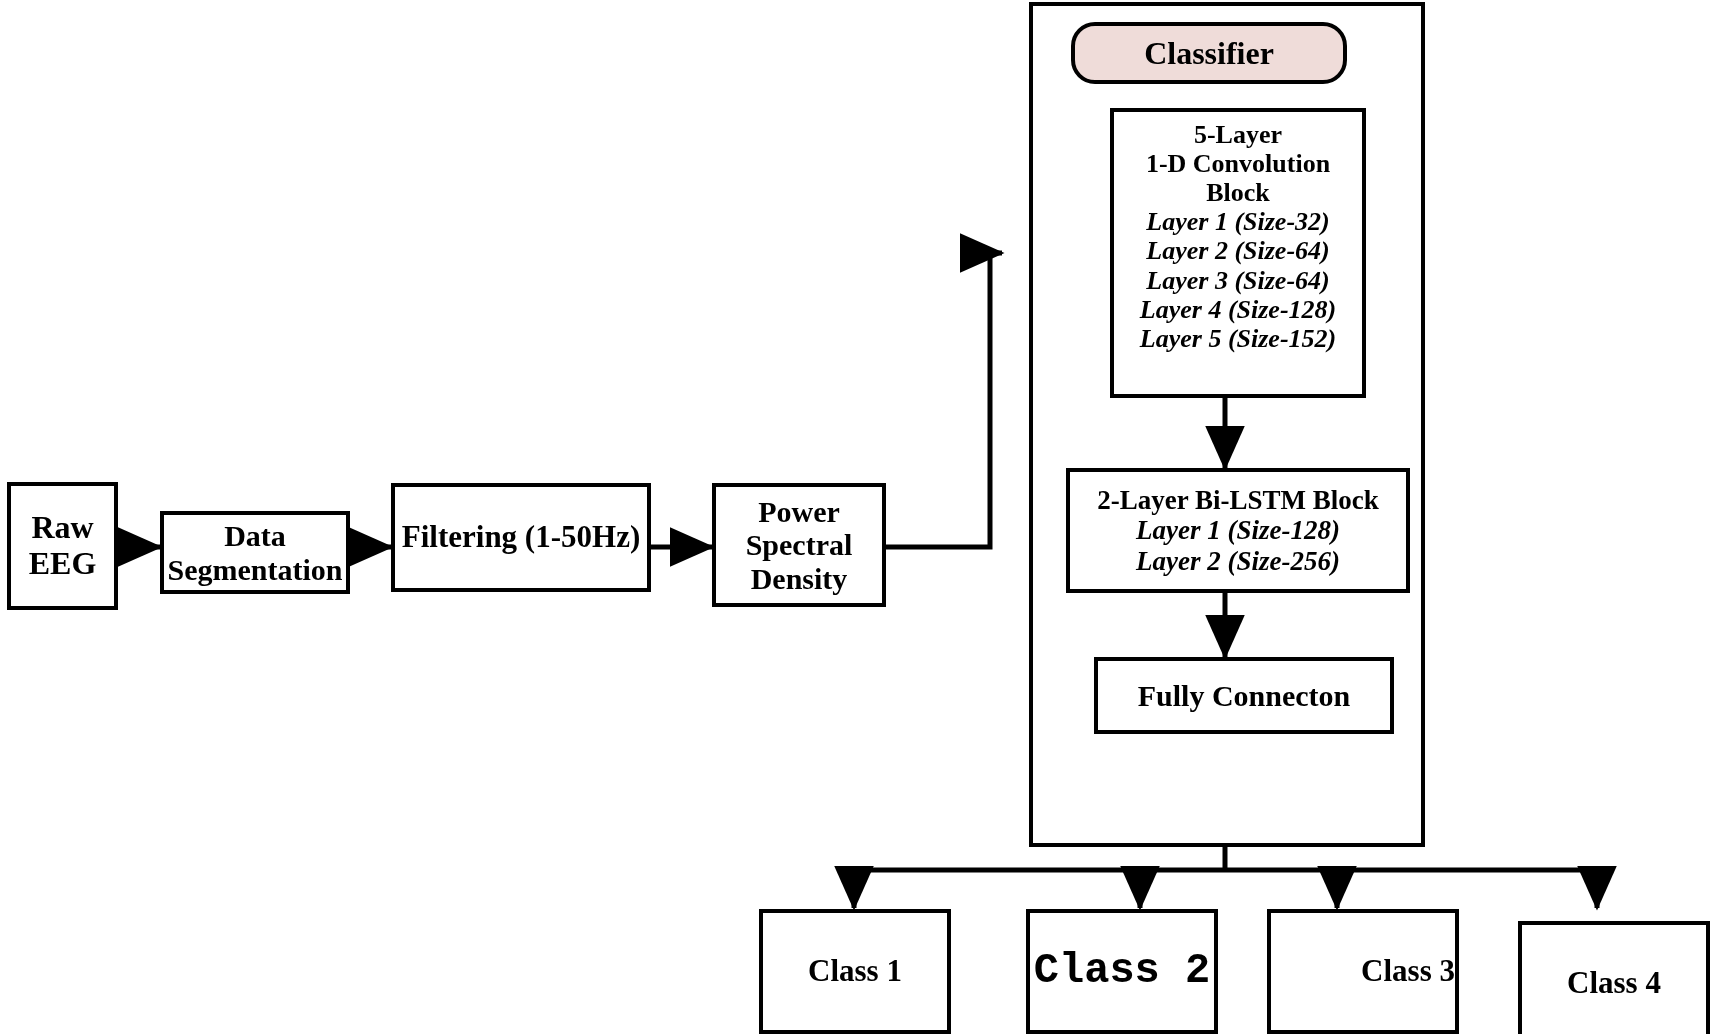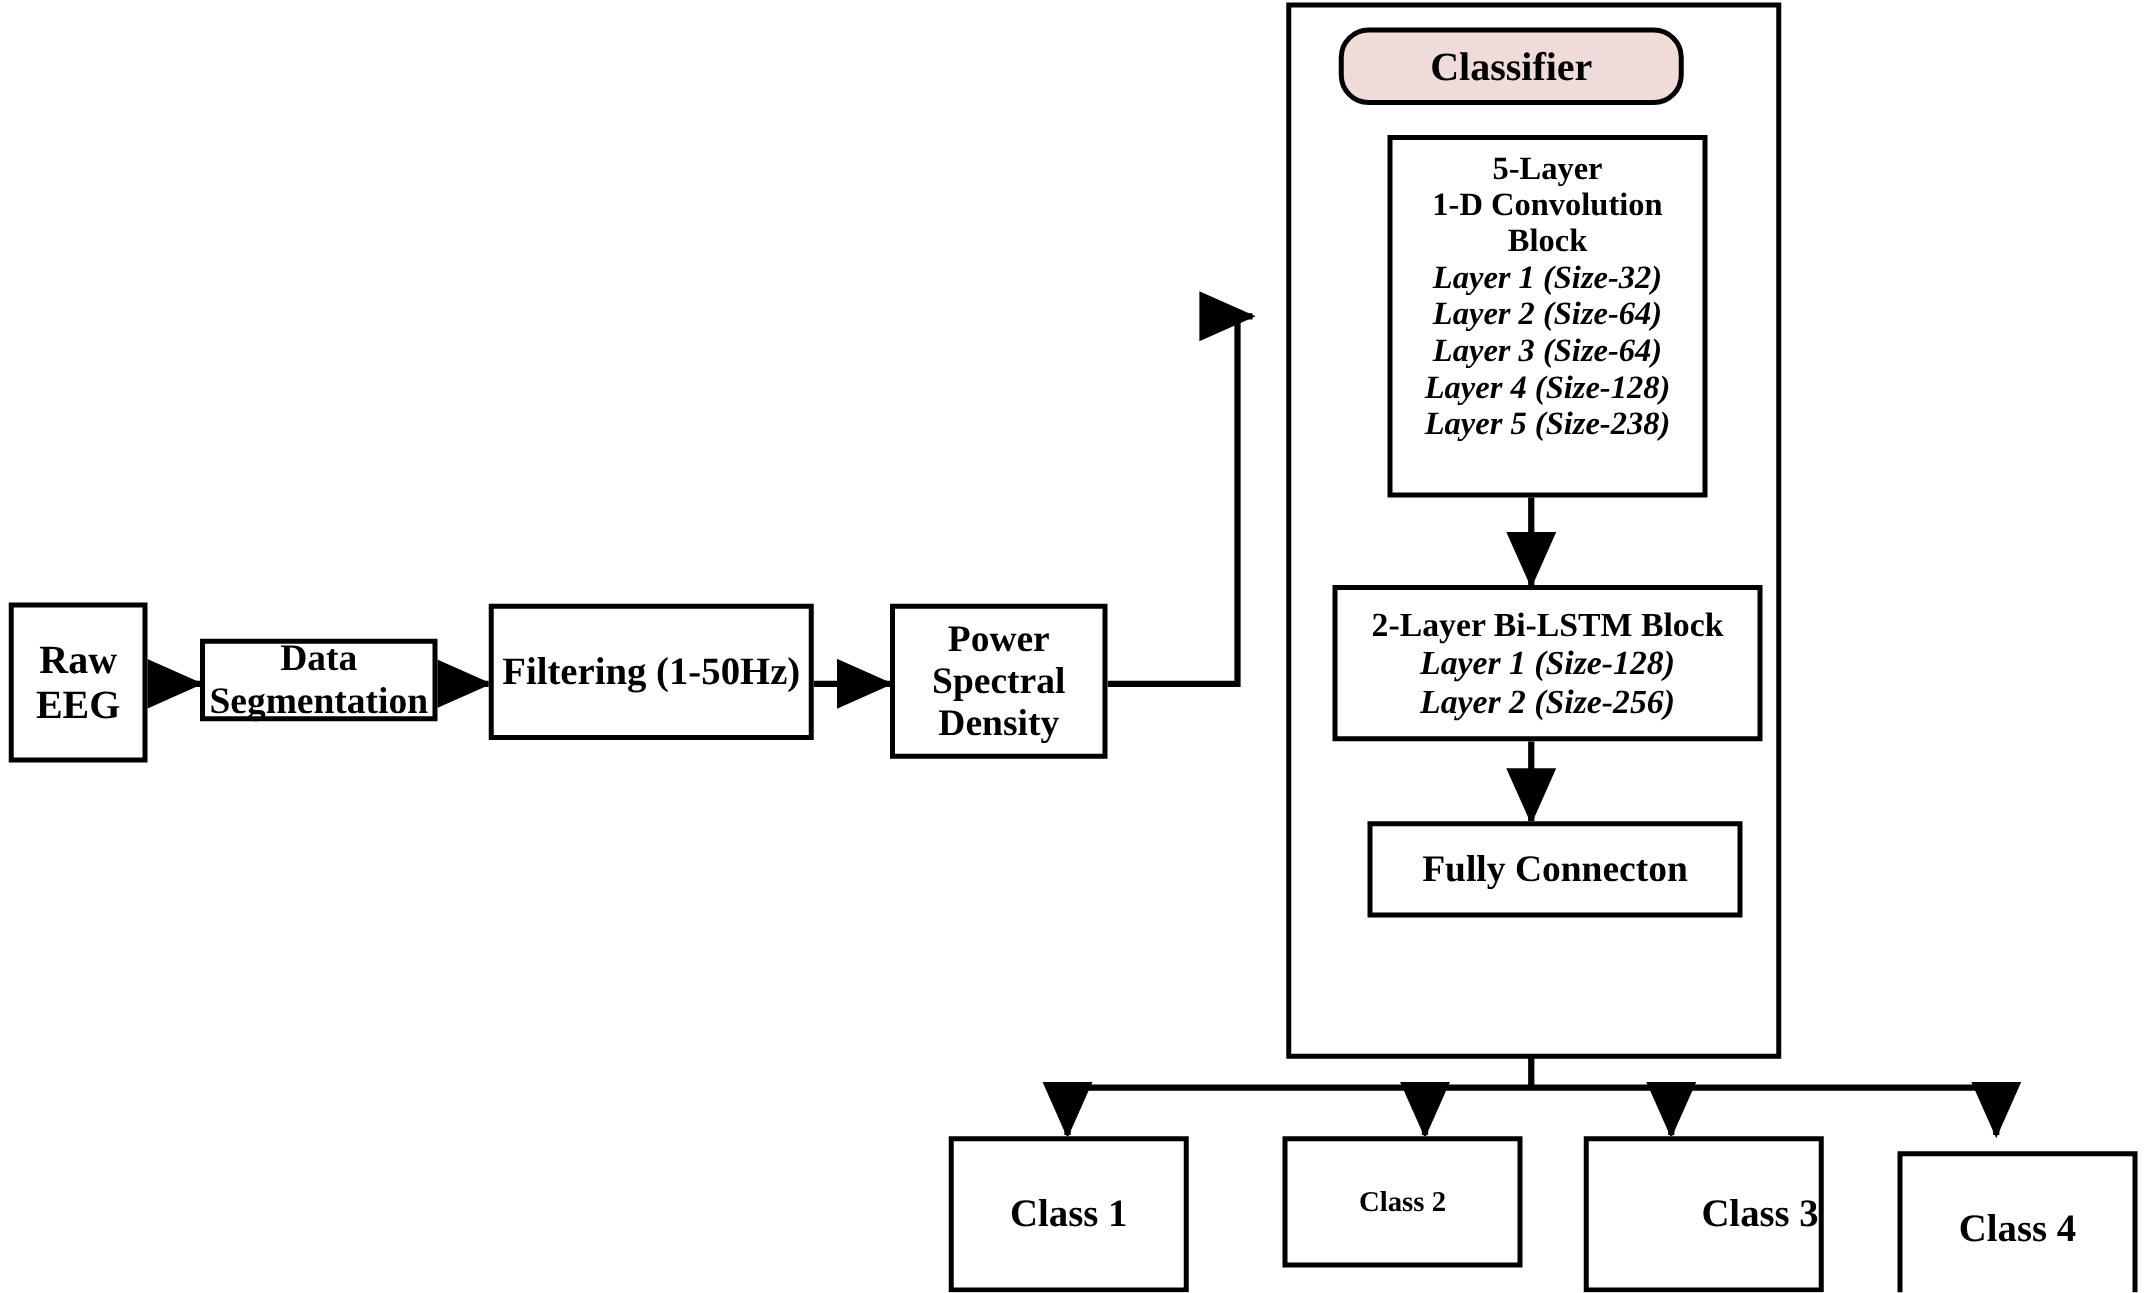--- a/index.html
+++ b/index.html
@@ -88,21 +88,21 @@
     <line x1="1140" y1="870" x2="1140" y2="908" stroke="#000000" stroke-width="5" marker-end="url(#arrow)"></line>
     <line x1="1337" y1="870" x2="1337" y2="908" stroke="#000000" stroke-width="5" marker-end="url(#arrow)"></line>
     <line x1="1597" y1="870" x2="1597" y2="908" stroke="#000000" stroke-width="5" marker-end="url(#arrow)"></line>
   </svg>
 
   <div class="box" style="left:7px; top:482px; width:111px; height:128px; font-size:32px;">
     <span class="line">Raw</span>
     <span class="line">EEG</span>
   </div>
 
-  <div class="box" style="left:160px; top:511px; width:190px; height:66px; font-size:30px;">
+  <div class="box" style="left:160px; top:511px; width:190px; height:83px; font-size:30px;">
     <span class="line">Data</span>
     <span class="line">Segmentation</span>
   </div>
 
   <div class="box" style="left:391px; top:483px; width:260px; height:109px; font-size:31px;">
     <span class="line">Filtering (1-50Hz)</span>
   </div>
 
   <div class="box" style="left:712px; top:483px; width:174px; height:124px; font-size:30px;">
     <span class="line">Power</span>
@@ -117,38 +117,38 @@
   </div>
 
   <div class="box" style="left:1110px; top:108px; width:256px; height:290px; font-size:26px; justify-content:flex-start; padding-top:8px;">
     <span class="line">5-Layer</span>
     <span class="line">1-D Convolution</span>
     <span class="line">Block</span>
     <span class="line italic">Layer 1 (Size-32)</span>
     <span class="line italic">Layer 2 (Size-64)</span>
     <span class="line italic">Layer 3 (Size-64)</span>
     <span class="line italic">Layer 4 (Size-128)</span>
-    <span class="line italic">Layer 5 (Size-238)</span>
+    <span class="line italic">Layer 5 (Size-152)</span>
   </div>
 
   <div class="box" style="left:1066px; top:468px; width:344px; height:125px; font-size:27px;">
     <span class="line">2-Layer  Bi-LSTM  Block</span>
     <span class="line italic">Layer 1 (Size-128)</span>
     <span class="line italic">Layer 2 (Size-256)</span>
   </div>
 
   <div class="box" style="left:1094px; top:657px; width:300px; height:77px; font-size:30px;">
     <span class="line">Fully Connecton</span>
   </div>
 
   <div class="box" style="left:759px; top:909px; width:192px; height:125px; font-size:31px;">
     <span class="line">Class 1</span>
   </div>
 
-  <div class="box" style="left:1026px; top:909px; width:192px; height:105px; font-size:23px;">
+  <div class="box" style="left:1026px; top:909px; width:192px; height:125px; font-size:42px;font-family:Liberation Mono, monospace;">
     <span class="line">Class 2</span>
   </div>
 
   <div class="box" style="left:1267px; top:909px; width:192px; height:125px; font-size:31px;align-items:flex-end;">
     <span class="line">Class 3</span>
   </div>
 
   <div class="box" style="left:1518px; top:909px; width:192px; height:125px; font-size:31px;margin-top:12px;">
     <span class="line">Class 4</span>
   </div>

